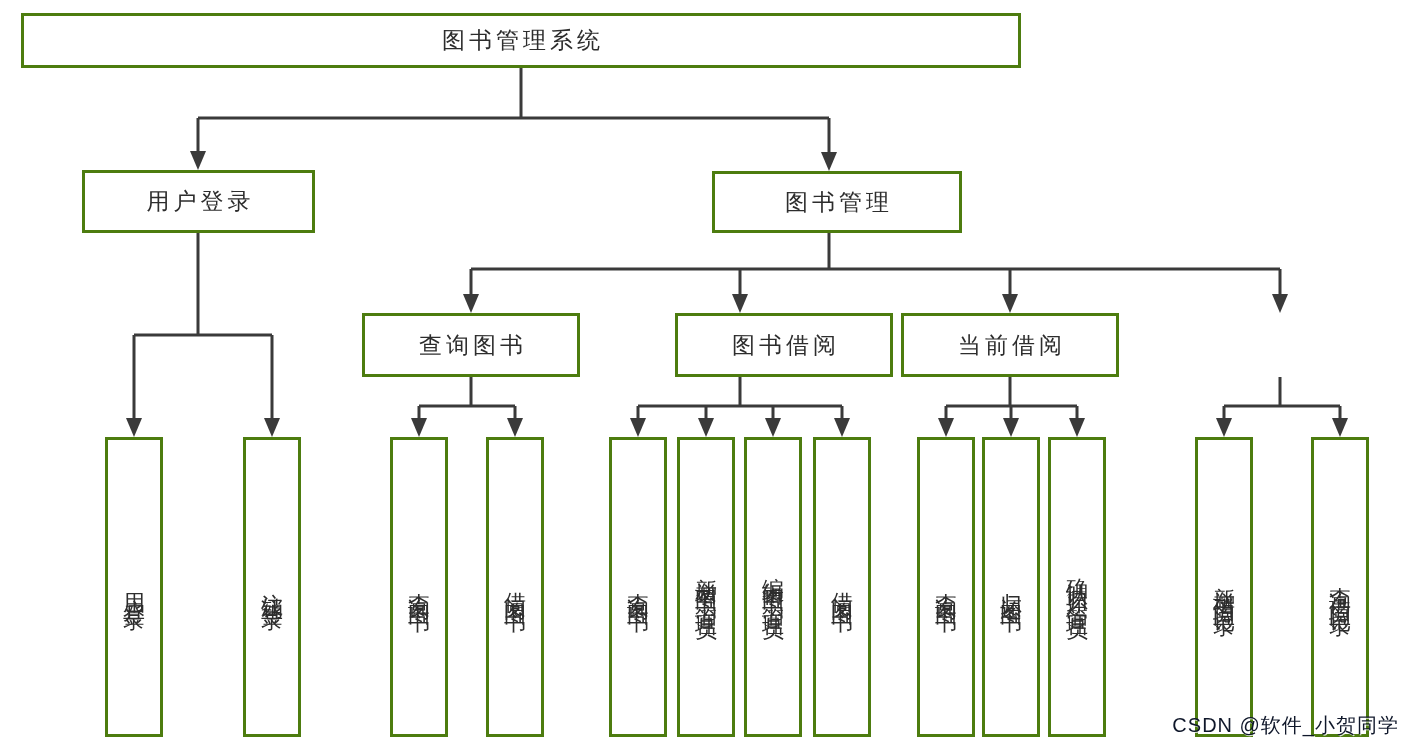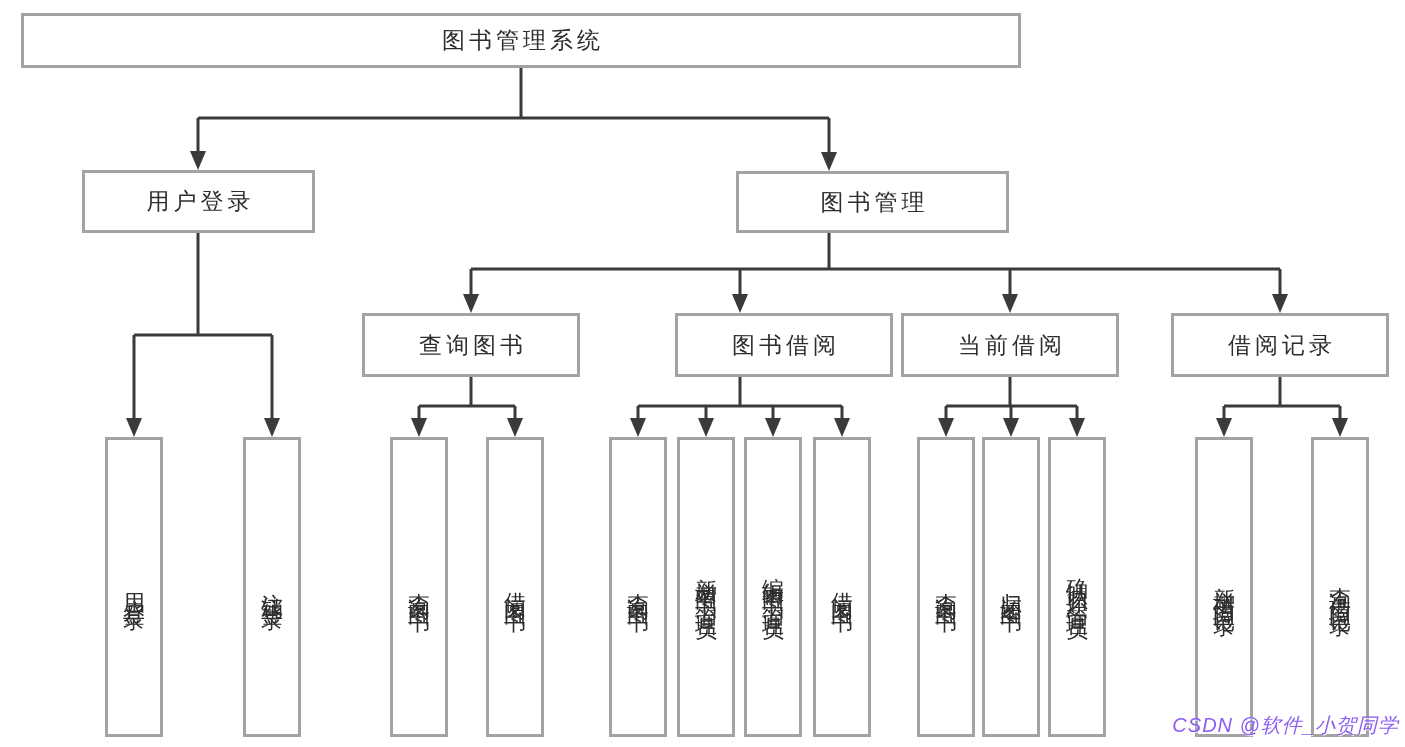--- a/index.html
+++ b/index.html
@@ -20,21 +20,21 @@
     left: 0;
     top: 0;
     width: 1405px;
     height: 747px;
     z-index: 1;
   }
   .box {
     position: absolute;
     box-sizing: border-box;
     background: #ffffff;
-    border: 3px solid #a3a3a3;
+    border: 3px solid #4d7c0f;
     display: flex;
     align-items: center;
     justify-content: center;
     z-index: 2;
     color: #2d2d2d;
   }
   .hbox span {
     font-size: 23px;
     letter-spacing: 4px;
     padding-left: 4px; 
@@ -52,25 +52,24 @@
     letter-spacing: 6px;
     line-height: 1;
     white-space: nowrap;
   }
   .watermark {
     position: absolute;
     right: 6px;
     top: 712px;
     z-index: 3;
     font-size: 20px;
-    color: #8b5cf6;
+    color: #0f172a;
     letter-spacing: 1px;
     text-shadow: 1px 1px 0 rgba(255,255,255,0.8);
     white-space: nowrap;
-    font-style: italic;
   }
 </style>
 </head>
 <body>
 
 <div class="canvas">
 
   <svg class="connectors" viewBox="0 0 1405 747" xmlns="http://www.w3.org/2000/svg">
     <g stroke="#3a3a3a" stroke-width="3" fill="none">
       <path d="M521 66 V118 M198 118 H829 M198 118 V158 M829 118 V159"></path>
@@ -104,35 +103,32 @@
     </g>
   </svg>
 
   <div class="box hbox" style="left:21px; top:13px; width:1000px; height:55px;">
     <span>图书管理系统</span>
   </div>
 
   <div class="box hbox" style="left:82px; top:170px; width:233px; height:63px;">
     <span>用户登录</span>
   </div>
-  <div class="box hbox" style="left:712px; top:171px; width:273px; height:62px;margin-left:24px;">
+  <div class="box hbox" style="left:712px; top:171px; width:250px; height:62px;">
     <span>图书管理</span>
   </div>
 
   <div class="box hbox" style="left:362px; top:313px; width:218px; height:64px;">
     <span>查询图书</span>
   </div>
   <div class="box hbox" style="left:631px; top:313px; width:218px; height:64px;margin-left:44px;">
     <span>图书借阅</span>
   </div>
   <div class="box hbox" style="left:901px; top:313px; width:218px; height:64px;">
     <span>当前借阅</span>
-  </div>
-  <div class="box hbox" style="left:1171px; top:313px; width:218px; height:64px;">
-    <span>借阅记录</span>
   </div>
 
   <div class="box leaf" style="left:105px;">
     <span class="vtext">用户登录</span>
   </div>
   <div class="box leaf" style="left:243px;">
     <span class="vtext">注销登录</span>
   </div>
 
   <div class="box leaf" style="left:390px;">

